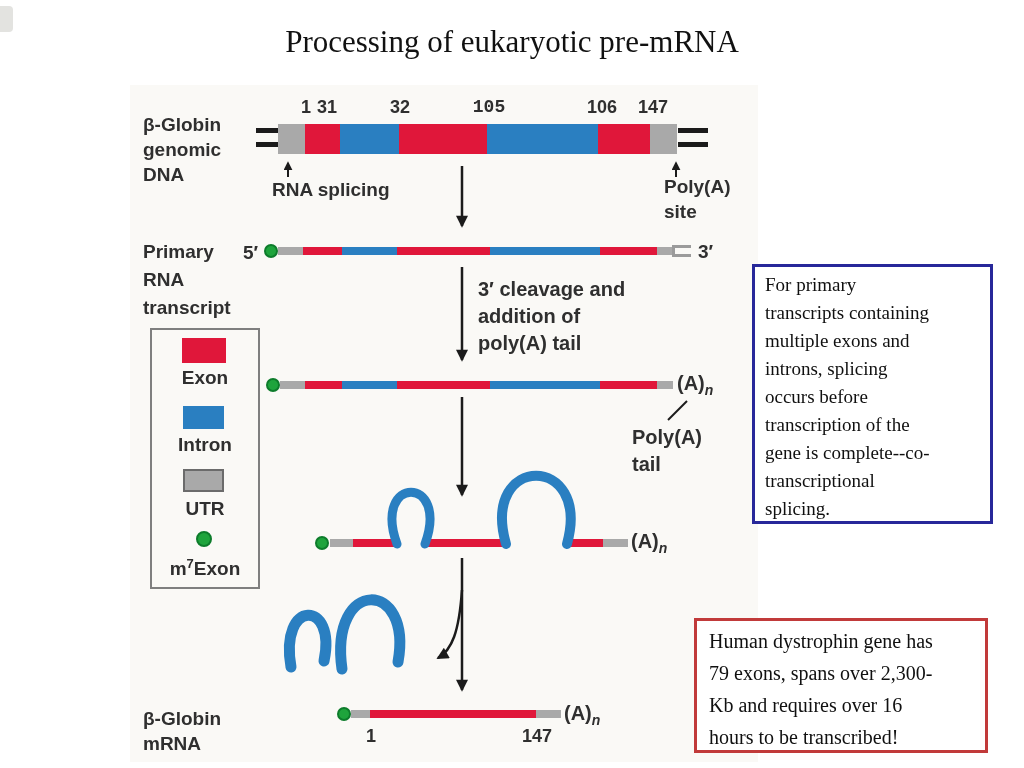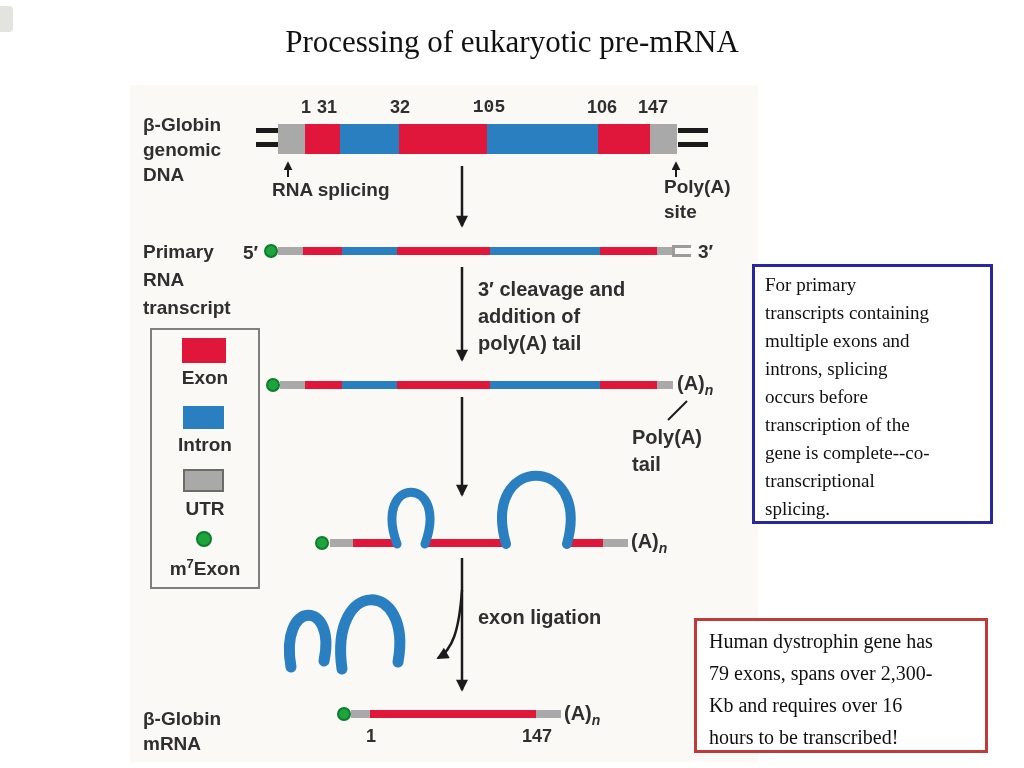--- a/index.html
+++ b/index.html
@@ -136,21 +136,20 @@
 
 <div class="cap-dot" style="left: 315px; top: 536px; width: 14px; height: 14px; background: rgb(30, 164, 60);"></div>
 <div class="swatch" style="left: 330px; top: 539px; width: 23px; height: 8px; background: rgb(169, 169, 169);"></div>
 <div class="swatch" style="left: 353px; top: 539px; width: 42px; height: 8px; background: rgb(224, 23, 58);"></div>
 <div class="swatch" style="left: 427px; top: 539px; width: 77px; height: 8px; background: rgb(224, 23, 58);"></div>
 <div class="swatch" style="left: 565px; top: 539px; width: 38px; height: 8px; background: rgb(224, 23, 58);"></div>
 <div class="swatch" style="left: 603px; top: 539px; width: 25px; height: 8px; background: rgb(169, 169, 169);"></div>
 <span class="fl20" style="left:631px;top:528px;"><span>(A)</span><sub class="n">n</sub></span>
 
 <div class="fl20" style="left:478px;top:604px;">
-  <div>exon ligation</div>
 </div>
 
 <div class="fl" style="left:143px;top:706px;">
   <div>β-Globin</div>
   <div>mRNA</div>
 </div>
 <div class="cap-dot" style="left: 337px; top: 707px; width: 14px; height: 14px; background: rgb(30, 164, 60);"></div>
 <div class="bar" style="left:351px;top:710px;width:210px;height:8px;">
   <div class="seg" style="width: 19px; background: rgb(169, 169, 169);"></div>
   <div class="seg" style="width: 166px; background: rgb(224, 23, 58);"></div>

